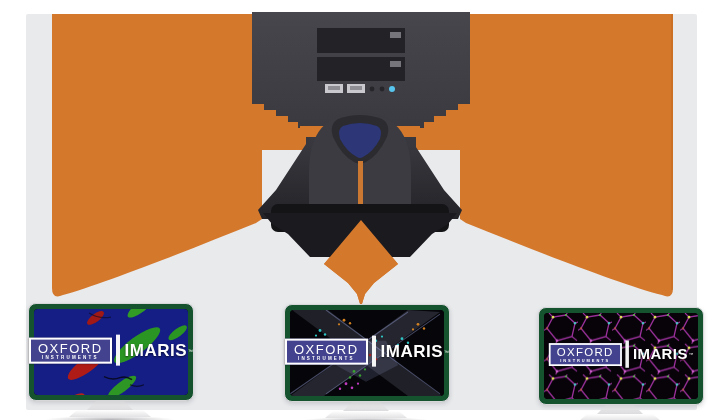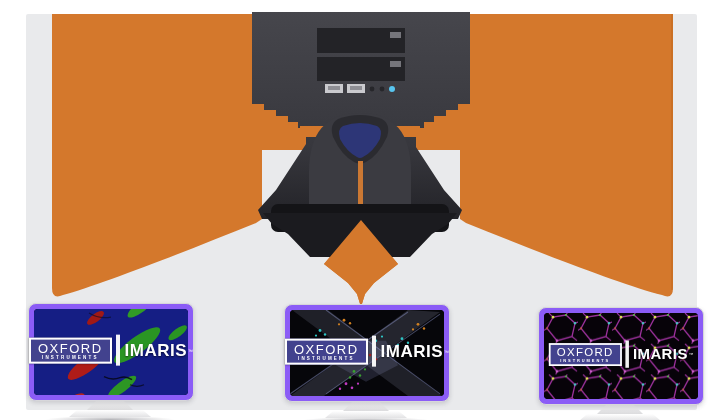--- a/index.html
+++ b/index.html
@@ -1,21 +1,21 @@
 <!DOCTYPE html>
 <html><head>
 <meta charset="utf-8">
 <style>
   html,body{margin:0;padding:0;background:#ffffff;}
   body{width:720px;height:420px;overflow:hidden;position:relative;font-family:"Liberation Sans",sans-serif;}
   #stage{position:absolute;inset:0;width:720px;height:420px;}
   .panel{position:absolute;left:26px;top:14px;width:671px;height:396px;background:#e9eaec;border-radius:2px;}
   #illus{position:absolute;left:0;top:0;z-index:2;}
   
-  .monitor{position:absolute;width:164px;height:96px;background:#8b5cf6;border:1px solid #d7d7da;
+  .monitor{position:absolute;width:164px;height:96px;background:#14532d;border:1px solid #d7d7da;
            border-radius:8px;z-index:3;box-shadow:0 2px 4px rgba(60,60,70,.18);}
   .monitor .screen{position:absolute;left:5px;top:5px;right:5px;bottom:5px;border-radius:4px;
                    overflow:hidden;background:#000;}
   .monitor .screen svg{display:block;width:100%;height:100%;}
   .m-left{left:28px;top:303px;}
   .m-center{left:284px;top:304px;}
   .m-right{left:538px;top:307px;}
   
   .logo-row{position:absolute;left:0;right:0;top:50%;transform:translateY(-56%);
             display:flex;align-items:center;justify-content:center;z-index:4;}

